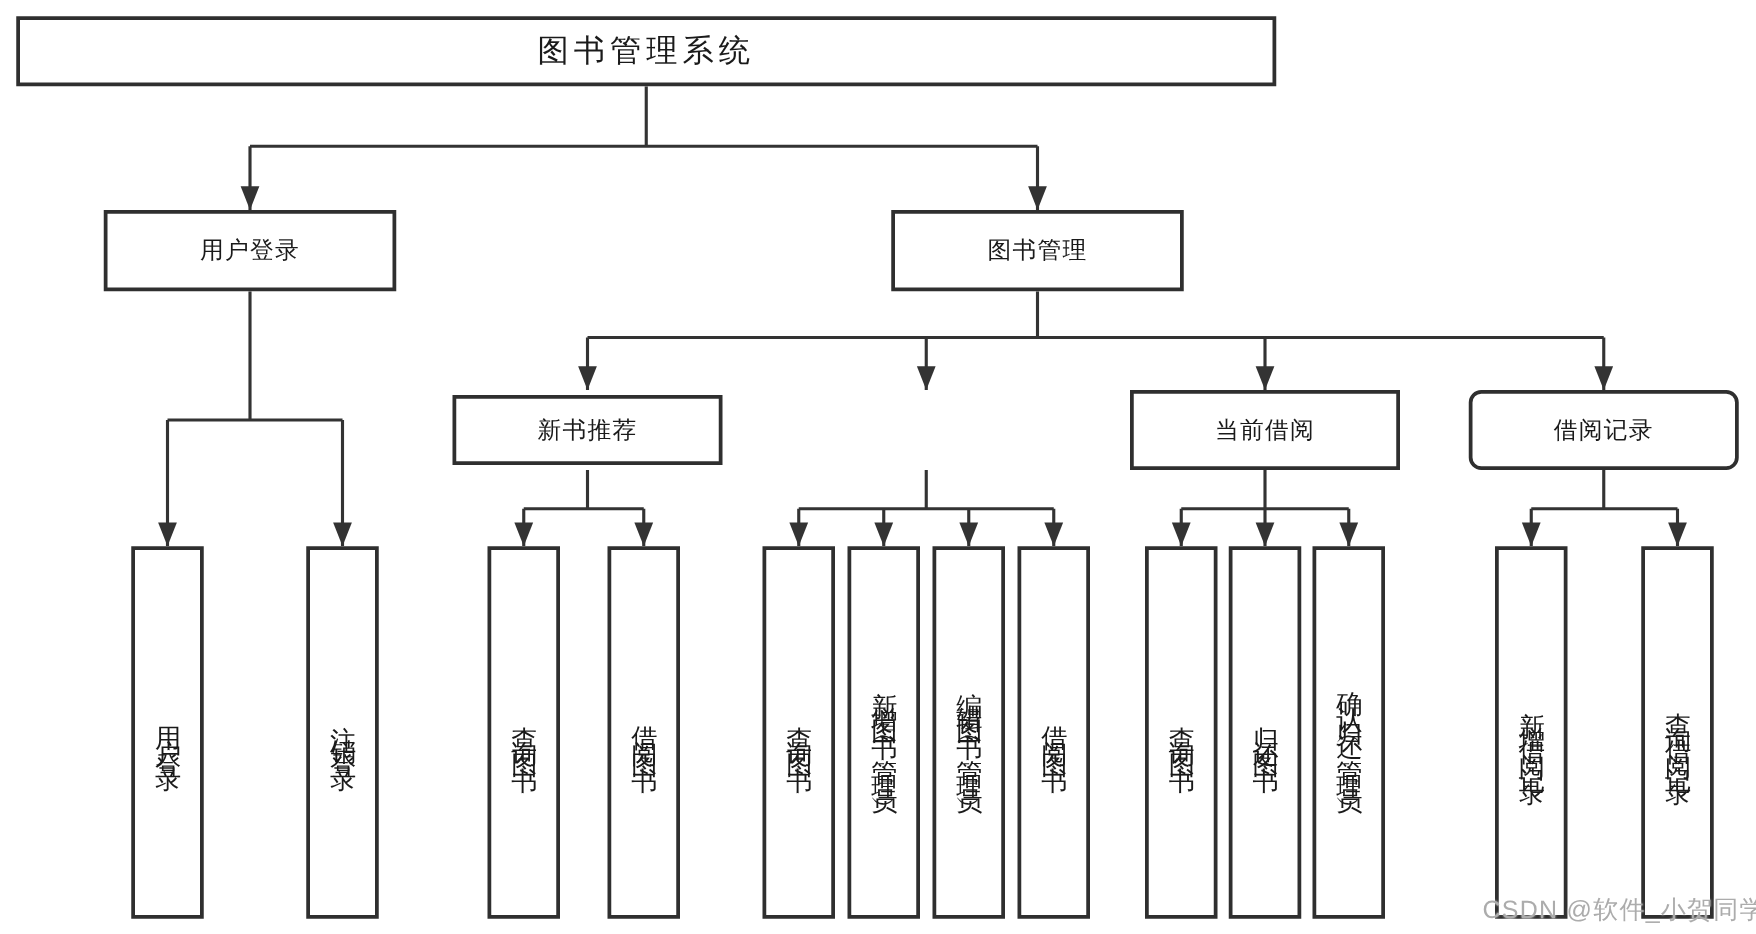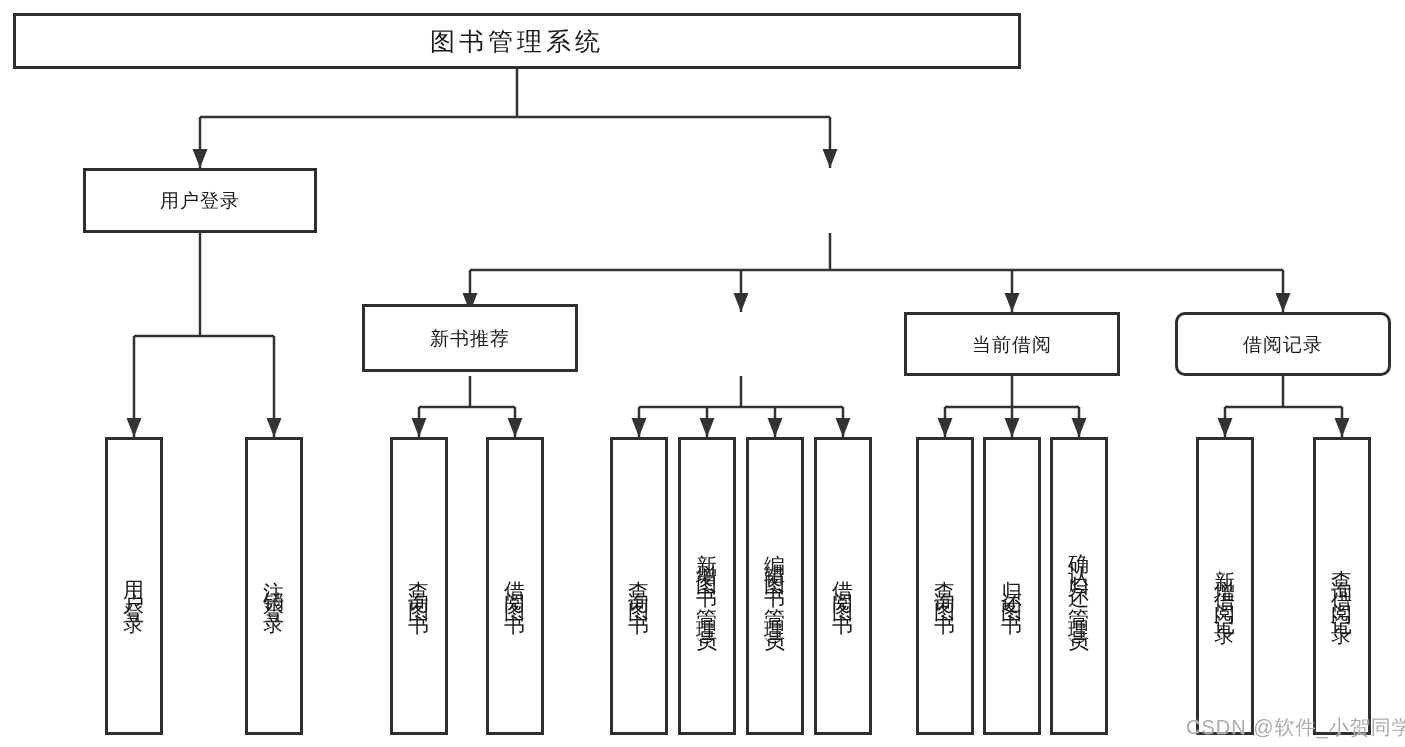--- a/index.html
+++ b/index.html
@@ -84,22 +84,25 @@
     </g>
   </svg>
 
   <div class="hbox" style="left:13px;top:13px;width:1008px;height:56px;">
     <span class="hlabel title">图书管理系统</span>
   </div>
 
   <div class="hbox" style="left:83px;top:168px;width:234px;height:65px;">
     <span class="hlabel">用户登录</span>
   </div>
+  <div class="hbox" style="left:713px;top:168px;width:234px;height:65px;">
+    <span class="hlabel">图书管理</span>
+  </div>
 
-  <div class="hbox" style="left:362px;top:304px;width:216px;height:68px;">
+  <div class="hbox" style="left:362px;top:316px;width:216px;height:56px;">
     <span class="hlabel">新书推荐</span>
   </div>
   <div class="hbox" style="left:904px;top:312px;width:216px;height:64px;justify-content:center;">
     <span class="hlabel">当前借阅</span>
   </div>
   <div class="hbox" style="left:1175px;top:312px;width:216px;height:64px;border-radius:10px;">
     <span class="hlabel">借阅记录</span>
   </div>
 
   <div class="vbox" style="left:105px;top:437px;">

